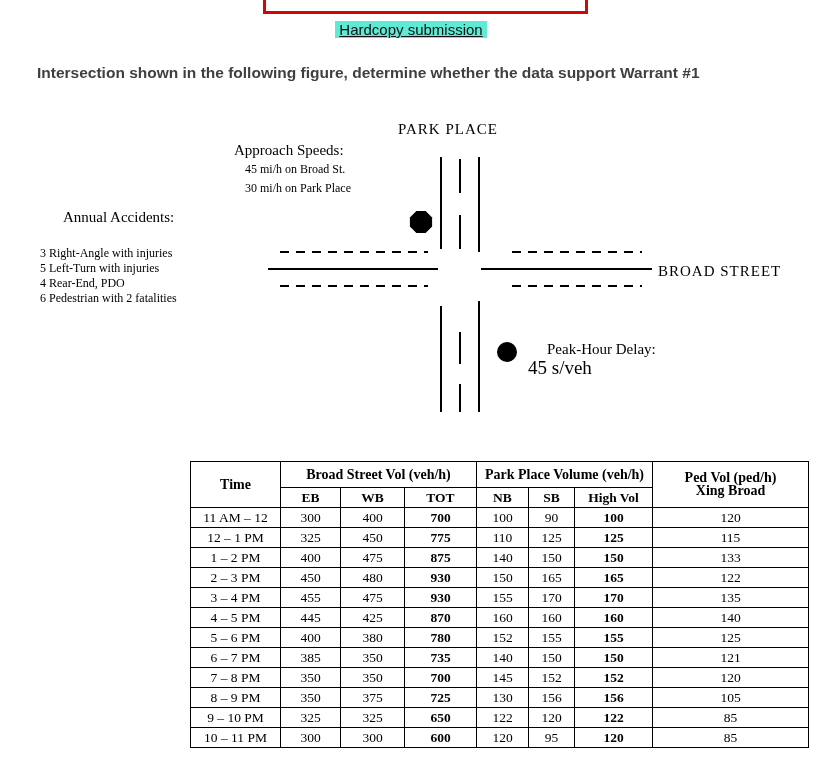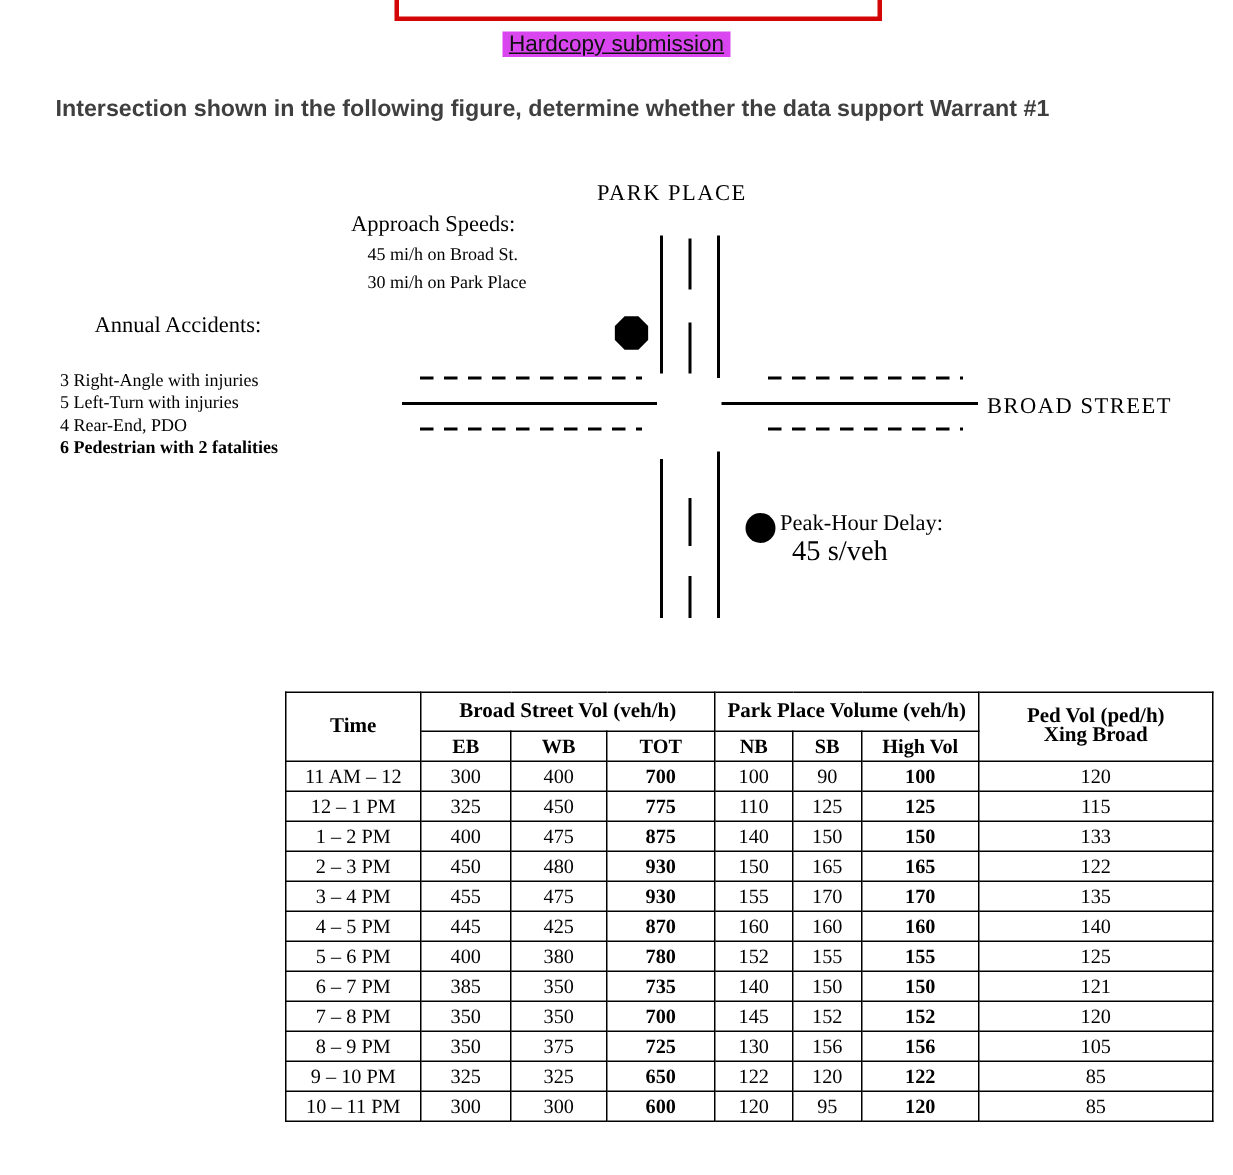--- a/index.html
+++ b/index.html
@@ -9,21 +9,21 @@
   }
 
   
   .redaction { position:absolute; left:263px; top:-10px; width:319px; height:18px;
     border:3px solid #d40505; background:#fff; }
 
   
   .note-row { position:absolute; left:0; top:21px; width:100%; text-align:center; }
   .note-row span {
     font-family:"Liberation Sans", sans-serif; font-size:15px;
-    background:#d946ef; padding:0 4px; text-decoration:underline; color:#111;
+    background:#5eead4; padding:0 4px; text-decoration:underline; color:#111;
   }
 
   .heading {
     position:absolute; left:37px; top:64px; width:770px;
     font-family:"Liberation Sans", sans-serif; font-weight:bold;
     font-size:15.5px; color:#3f3f3f;
   }
 
   
   .fl { position:absolute; font-size:12px; line-height:15.5px; white-space:nowrap; }
@@ -88,25 +88,25 @@
   <div class="fl street" style="left:398px; top:122px;">PARK PLACE</div>
 
   <div class="fl" style="left:234px; top:143px; font-size:15px;">Approach Speeds:</div>
   <div class="fl" style="left:245px; top:162px;">45 mi/h on Broad St.</div>
   <div class="fl" style="left:245px; top:181px;">30 mi/h on Park Place</div>
 
   <div class="fl" style="left:63px; top:210px; font-size:15px;">Annual Accidents:</div>
   <div class="fl" style="left:40px; top:246px;">3 Right-Angle with injuries</div>
   <div class="fl" style="left:40px; top:261px;">5 Left-Turn with injuries</div>
   <div class="fl" style="left:40px; top:276px;">4 Rear-End, PDO</div>
-  <div class="fl" style="left:40px; top:291px;font-weight:bold;">6 Pedestrian with 2 fatalities</div>
+  <div class="fl" style="left:40px; top:291px;">6 Pedestrian with 2 fatalities</div>
 
   <div class="fl street" style="left:658px; top:264px;">BROAD STREET</div>
 
-  <div class="fl" style="left:520px; top:342px; font-size:15px;">Peak-Hour Delay:</div>
+  <div class="fl" style="left:547px; top:342px; font-size:15px;">Peak-Hour Delay:</div>
   <div class="fl" style="left:528px; top:360px; font-size:19px;">45 s/veh</div>
 
   <div class="tablewrap">
     <table class="vol">
       <colgroup>
         <col style="width:90px">
           <col style="width:60px">
           <col style="width:64px">
           <col style="width:72px">
         <col style="width:52px">

